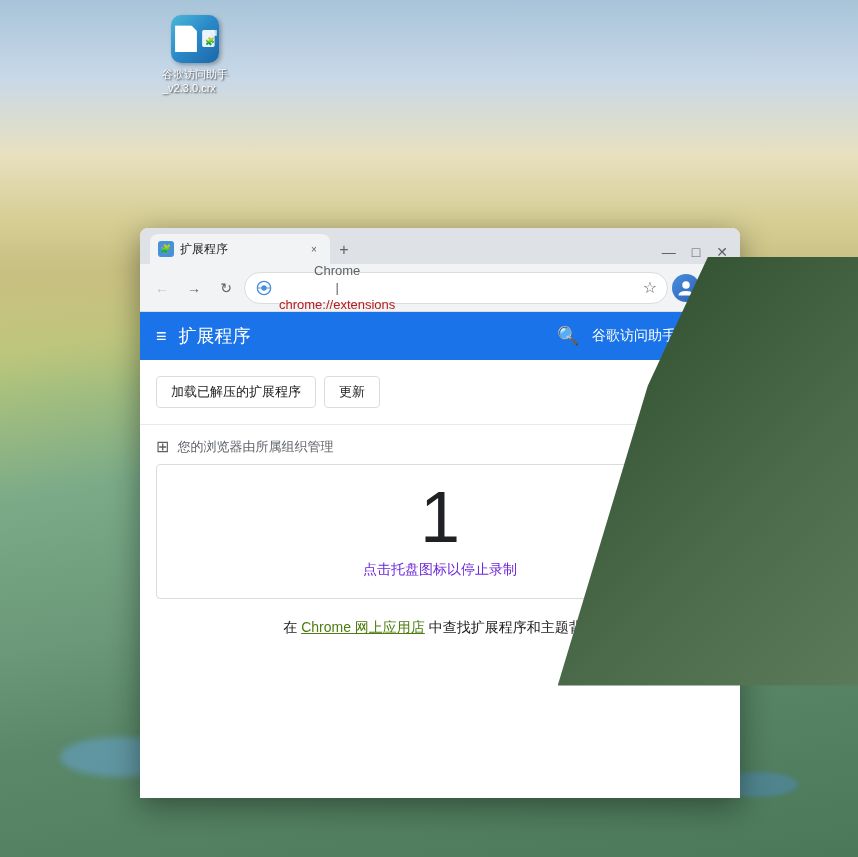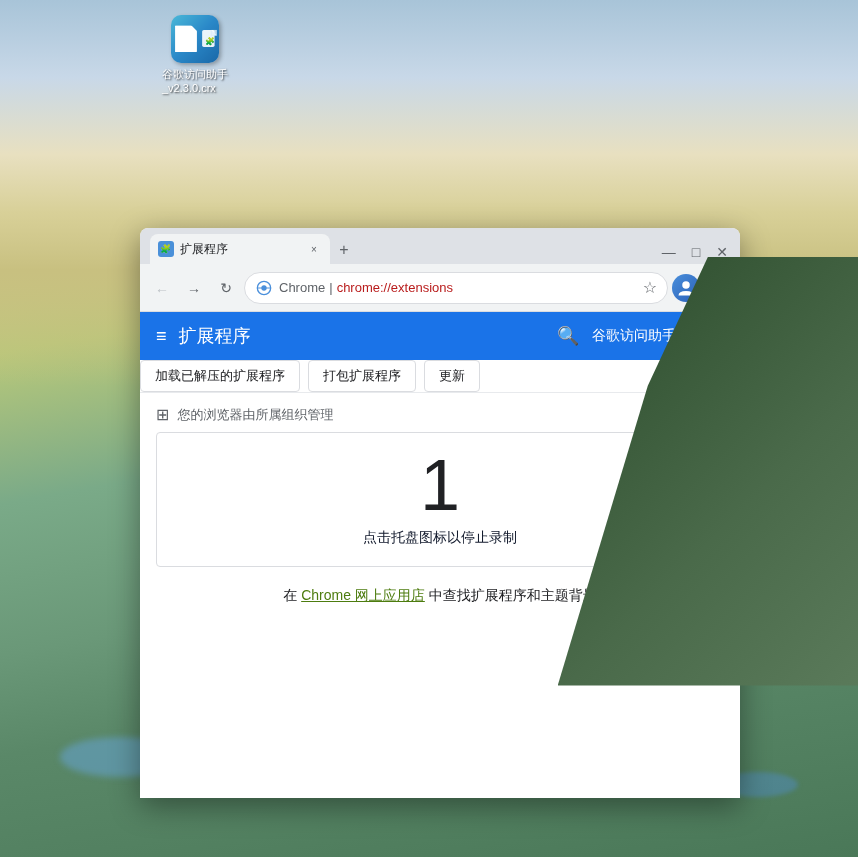--- a/index.html
+++ b/index.html
@@ -262,20 +262,21 @@
       width: 16px;
       height: 16px;
     }
 
     .address-text {
       font-size: 13px;
       color: #202124;
       display: flex;
       align-items: center;
       gap: 2px;
+      flex-direction: column;
     }
 
     .address-chrome {
       color: #5f6368;
     }
 
     .address-separator {
       color: #5f6368;
       margin: 0 2px;
     }
@@ -376,20 +377,21 @@
       background: white;
       flex: 1;
       overflow-y: auto;
       display: flex;
       flex-direction: column;
     }
 
     
     .action-row {
       display: flex;
+      padding: 16px;
       gap: 8px;
       border-bottom: 1px solid #e8eaed;
     }
 
     .action-btn {
       padding: 6px 14px;
       border: 1px solid #dadce0;
       border-radius: 4px;
       background: white;
       font-size: 13px;
@@ -415,21 +417,21 @@
 
     .recording-number {
       font-size: 72px;
       font-weight: 300;
       color: #202124;
       line-height: 1;
     }
 
     .recording-text {
       font-size: 14px;
-      color: #0f172a;
+      color: #6d28d9;
       line-height: 1.8;
       margin-top: 4px;
     }
 
     .recording-border {
       border: 1px solid #dadce0;
       border-radius: 4px;
       margin: 0 16px;
       padding: 16px;
       display: flex;
@@ -569,21 +571,20 @@
         <span class="search-icon-btn">🔍</span>
         <span class="dev-mode-label">谷歌访问助手</span>
         <div class="toggle"></div>
       </div>
     </div>
 
     <div class="ext-content">
 
       <div class="action-row">
         <button class="action-btn">加载已解压的扩展程序</button>
-        <button class="action-btn">打包扩展程序</button>
         <button class="action-btn">更新</button>
       </div>
 
       <div class="org-banner">
         <span class="grid-icon">⊞</span>
         <span>您的浏览器由所属组织管理</span>
       </div>
 
       <div class="recording-border">
         <div class="recording-number">1</div>

